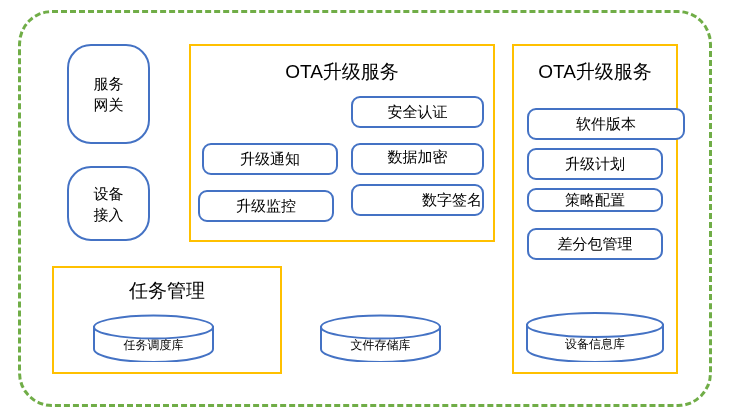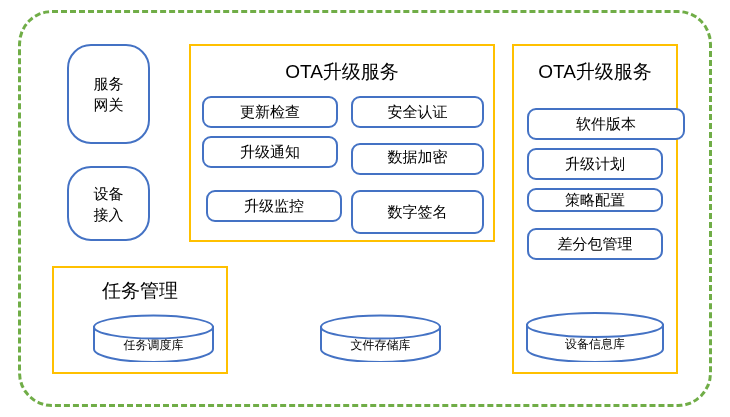--- a/index.html
+++ b/index.html
@@ -126,36 +126,33 @@
 
   <div class="edge-box" style="left:67px; top:166px; width:83px; height:75px;">
     <span>设备</span>
     <span>接入</span>
   </div>
 
   <div class="group-panel" style="left:189px; top:44px; width:306px; height:198px;padding-left:34px;">
     <div class="group-title" style="top:14px;">OTA升级服务</div>
   </div>
 
-  <div class="svc-box" style="left:202px; top:96px; width:136px; height:32px;">
-    <span>更新检查</span>
-  </div>
   <div class="svc-box" style="left:351px; top:96px; width:133px; height:32px;">
     <span>安全认证</span>
   </div>
-  <div class="svc-box" style="left:202px; top:136px; width:136px; height:32px;">
+  <div class="svc-box" style="left:202px; top:143px; width:136px; height:32px;">
     <span>升级通知</span>
   </div>
   <div class="svc-box" style="left:351px; top:143px; width:133px; height:32px;font-family:Liberation Mono, monospace;">
     <span>数据加密</span>
   </div>
-  <div class="svc-box" style="left:206px; top:190px; width:136px; height:32px;">
+  <div class="svc-box" style="left:198px; top:190px; width:136px; height:32px;">
     <span>升级监控</span>
   </div>
-  <div class="svc-box" style="left:351px; top:190px; width:133px; height:44px;">
+  <div class="svc-box" style="left:351px; top:184px; width:133px; height:32px;justify-content:flex-end;">
     <span>数字签名</span>
   </div>
 
   <div class="group-panel" style="left:512px; top:44px; width:166px; height:330px;">
     <div class="group-title" style="top:14px;">OTA升级服务</div>
   </div>
 
   <div class="svc-box" style="left:527px; top:108px; width:158px; height:32px;">
     <span>软件版本</span>
   </div>
@@ -170,21 +167,21 @@
   </div>
 
   <div class="cylinder" style="left:525px; top:312px; width:140px; height:50px;">
     <svg width="140" height="50" viewBox="0 0 140 50" aria-hidden="true">
       <path d="M2,13 L2,37 A68,13 0 0 0 138,37 L138,13 Z" fill="#ffffff" stroke="#4472C4" stroke-width="2"></path>
       <ellipse cx="70" cy="13" rx="68" ry="12" fill="#ffffff" stroke="#4472C4" stroke-width="2"></ellipse>
     </svg>
     <div class="cyl-label">设备信息库</div>
   </div>
 
-  <div class="group-panel" style="left:52px; top:266px; width:176px; height:108px;">
+  <div class="group-panel" style="left:52px; top:266px; width:230px; height:108px;">
     <div class="group-title" style="top:11px;">任务管理</div>
   </div>
 
   <div class="cylinder" style="left:92px; top:314px; width:123px; height:48px;">
     <svg width="123" height="48" viewBox="0 0 123 48" aria-hidden="true">
       <path d="M2,13 L2,35 A59.5,13 0 0 0 121,35 L121,13 Z" fill="#ffffff" stroke="#4472C4" stroke-width="2"></path>
       <ellipse cx="61.5" cy="13" rx="59.5" ry="11.5" fill="#ffffff" stroke="#4472C4" stroke-width="2"></ellipse>
     </svg>
     <div class="cyl-label">任务调度库</div>
   </div>

